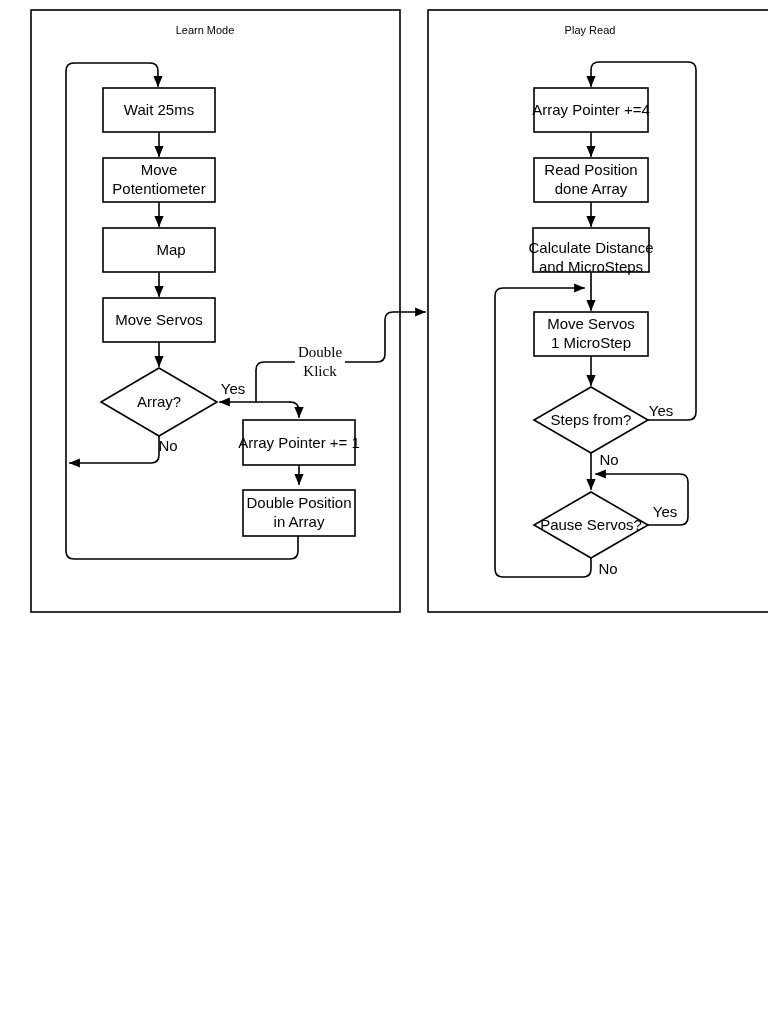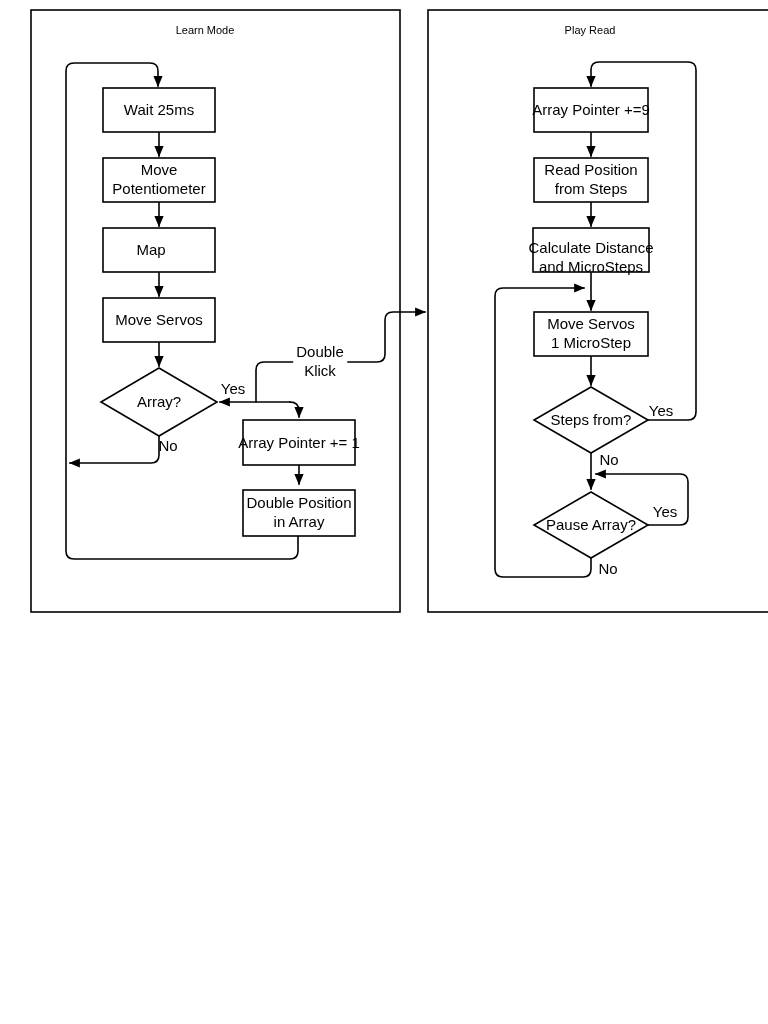--- a/index.html
+++ b/index.html
@@ -29,20 +29,21 @@
     font-size: 15px;
     line-height: 1.24;
     color: #000000;
   }
   .lbl.title {
     font-size: 11px;
   }
   .lbl.bg {
     background: #ffffff;
     padding: 0 3px;
+    font-family: Liberation Serif, serif;
   }
 </style>
 </head>
 <body>
 
 <div class="stage">
 
   <svg width="768" height="1024" viewBox="0 0 768 1024">
     <defs>
       <marker id="arrow" viewBox="0 0 10 10" refX="9" refY="5" markerWidth="11" markerHeight="11" markerUnits="userSpaceOnUse" orient="auto">
@@ -93,40 +94,40 @@
       </g>
     </g>
   </svg>
 
   <div class="lbl title" style="left:177px; top:31px">Learn Mode</div>
   <div class="lbl title" style="left:562px; top:31px">Play Read</div>
 
   <div class="lbl" style="left:131px; top:110px">Wait 25ms</div>
   <div class="lbl" style="left:131px; top:180px">Move
 Potentiometer</div>
-  <div class="lbl" style="left:123px; top:250px">Map</div>
+  <div class="lbl" style="left:143px; top:250px">Map</div>
   <div class="lbl" style="left:131px; top:320px">Move Servos</div>
   <div class="lbl" style="left:131px; top:402px">Array?</div>
   <div class="lbl" style="left:271px; top:443px">Array Pointer += 1</div>
   <div class="lbl" style="left:271px; top:513px">Double Position
 in Array</div>
 
   <div class="lbl" style="left:205px; top:389px">Yes</div>
   <div class="lbl" style="left:140px; top:446px">No</div>
   <div class="lbl bg" style="left:292px; top:362px">Double
 Klick</div>
 
-  <div class="lbl" style="left:563px; top:110px">Array Pointer +=9</div>
+  <div class="lbl" style="left:563px; top:110px">Array Pointer +=4</div>
   <div class="lbl" style="left:563px; top:180px">Read Position
-from Steps</div>
+done Array</div>
   <div class="lbl" style="left:563px; top:258px">Calculate Distance
 and MicroSteps</div>
   <div class="lbl" style="left:563px; top:334px">Move Servos
 1 MicroStep</div>
   <div class="lbl" style="left:563px; top:420px">Steps from?</div>
-  <div class="lbl" style="left:563px; top:525px">Pause Array?</div>
+  <div class="lbl" style="left:563px; top:525px">Pause Servos?</div>
 
   <div class="lbl" style="left:633px; top:411px">Yes</div>
   <div class="lbl" style="left:581px; top:460px">No</div>
   <div class="lbl" style="left:637px; top:512px">Yes</div>
   <div class="lbl" style="left:580px; top:569px">No</div>
 
 </div>
 
 </body></html>

